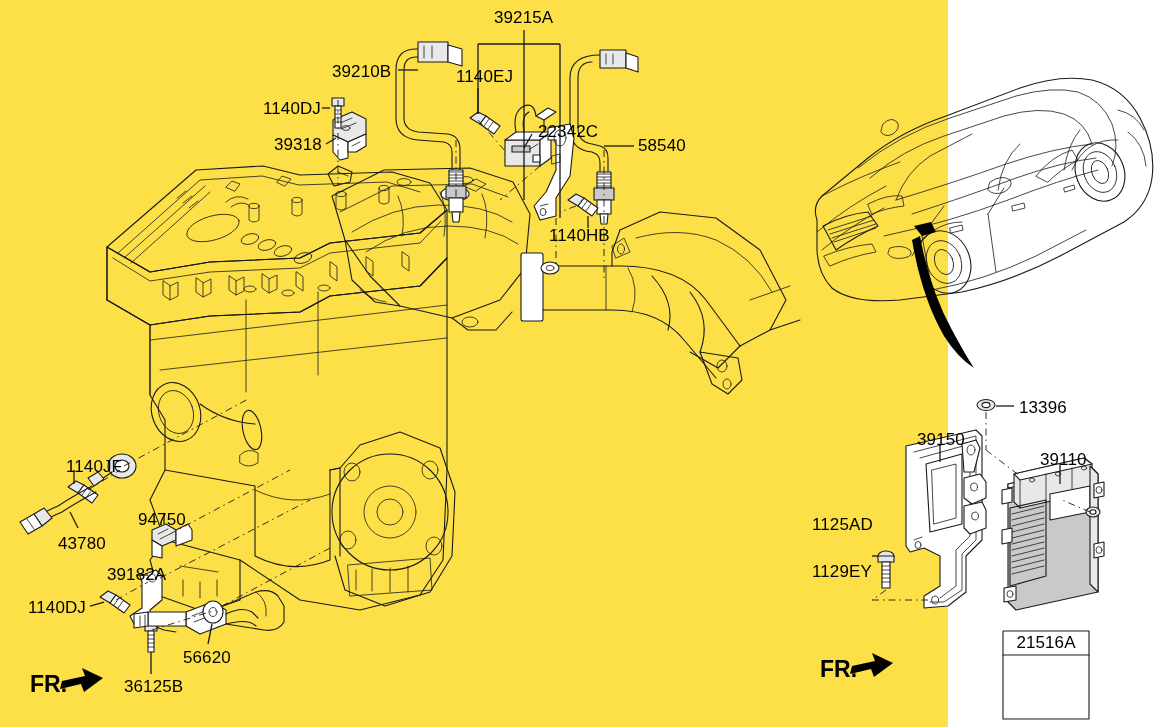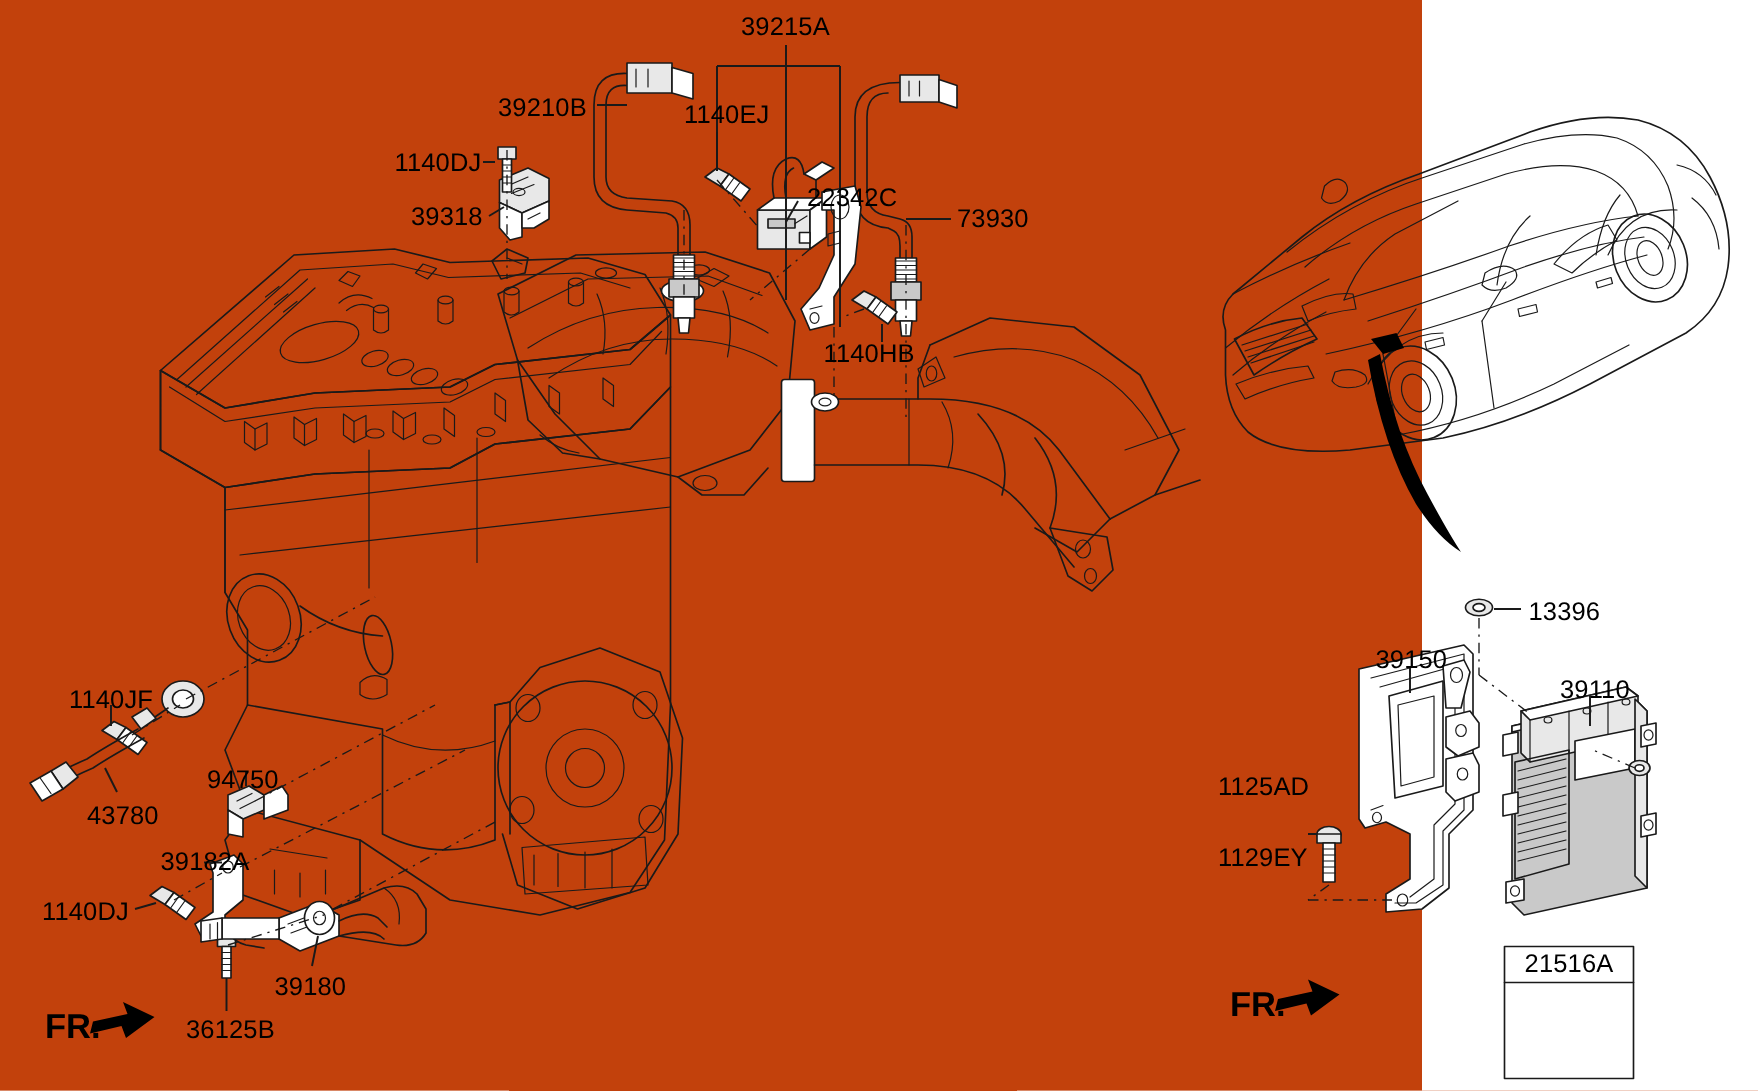--- a/index.html
+++ b/index.html
@@ -1,19 +1,19 @@
 <!DOCTYPE html>
 <html><head>
 <meta charset="utf-8">
 <title>Parts Diagram</title>
 <style>
   html,body{margin:0;padding:0;background:#ffffff;}
   body{width:1172px;height:727px;overflow:hidden;
        font-family:"Liberation Sans","DejaVu Sans",sans-serif;}
-  #stage{position:relative;width:948px;height:727px;background:#c2410c;}
+  #stage{position:relative;width:948px;height:727px;background:#fde047;}
   #stage svg{position:absolute;left:0;top:0;}
   .lbl{position:absolute;font-size:17px;color:#000;white-space:nowrap;
        letter-spacing:0.1px;line-height:1.05;}
   .lbl.fr{font-size:23px;font-weight:bold;letter-spacing:0px;}
 </style>
 </head>
 <body>
 
 <div id="stage">
 
@@ -536,28 +536,28 @@
     <path class="s" d="M1003 655 L1089 655"></path>
   </g>
 </svg>
 
 <div class="lbl" style="left:494px;top:9px;">39215A</div>
 <div class="lbl" style="left:332px;top:63px;">39210B</div>
 <div class="lbl" style="left:456px;top:68px;">1140EJ</div>
 <div class="lbl" style="left:263px;top:100px;">1140DJ</div>
 <div class="lbl" style="left:274px;top:136px;">39318</div>
 <div class="lbl" style="left:538px;top:123px;">22342C</div>
-<div class="lbl" style="left:638px;top:137px;">73930</div>
+<div class="lbl" style="left:638px;top:137px;">58540</div>
 <div class="lbl" style="left:549px;top:227px;">1140HB</div>
-<div class="lbl" style="left:46px;top:458px;">1140JF</div>
+<div class="lbl" style="left:66px;top:458px;">1140JF</div>
 <div class="lbl" style="left:58px;top:535px;">43780</div>
 <div class="lbl" style="left:138px;top:511px;">94750</div>
 <div class="lbl" style="left:75px;top:566px;margin-left:32px;">39182A</div>
 <div class="lbl" style="left:28px;top:599px;">1140DJ</div>
-<div class="lbl" style="left:183px;top:649px;">39180</div>
+<div class="lbl" style="left:183px;top:649px;">56620</div>
 <div class="lbl" style="left:124px;top:678px;text-align:center;">36125B</div>
 <div class="lbl" style="left:1019px;top:399px;">13396</div>
 <div class="lbl" style="left:917px;top:431px;">39150</div>
 <div class="lbl" style="left:1040px;top:451px;text-align:right;">39110</div>
 <div class="lbl" style="left:812px;top:516px;">1125AD</div>
 <div class="lbl" style="left:812px;top:563px;">1129EY</div>
 
 <div class="lbl" style="left:1011px;top:634px;width:70px;text-align:center;">21516A</div>
 
 <div class="lbl fr" style="left:30px;top:672px;">FR.</div>

